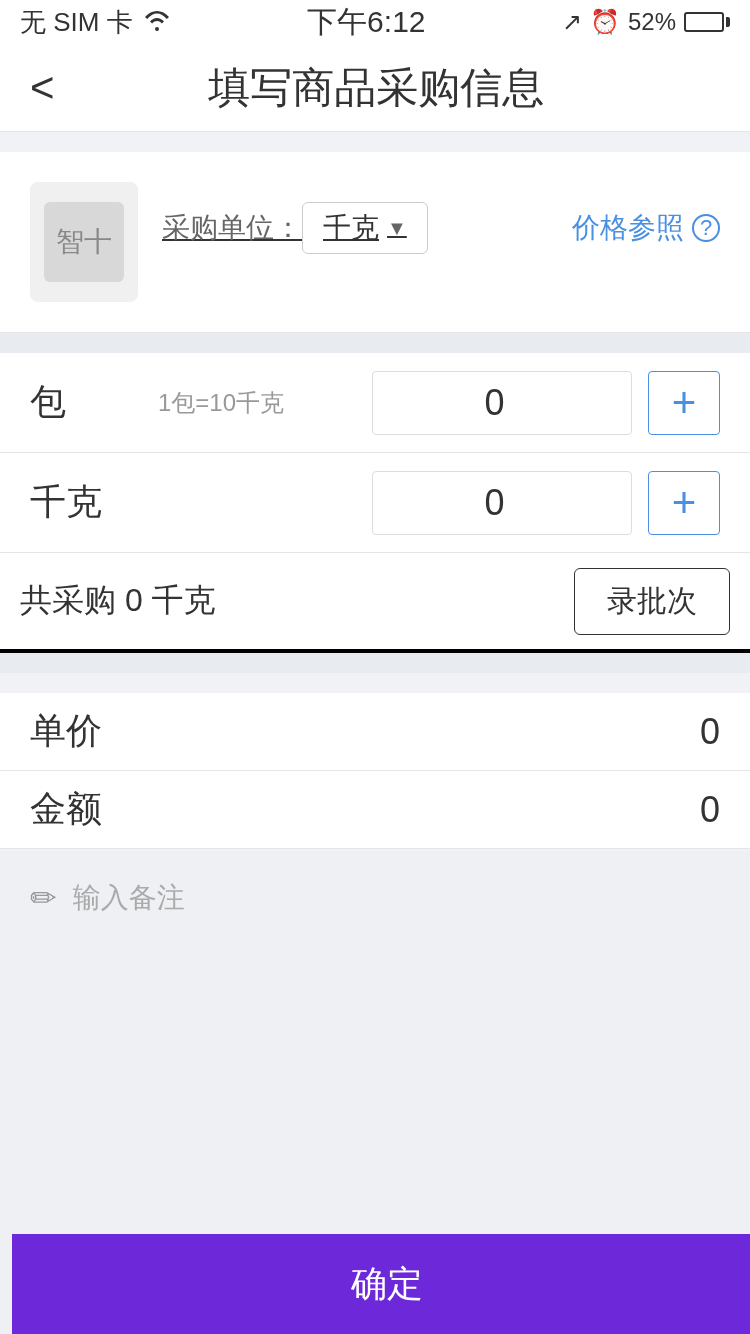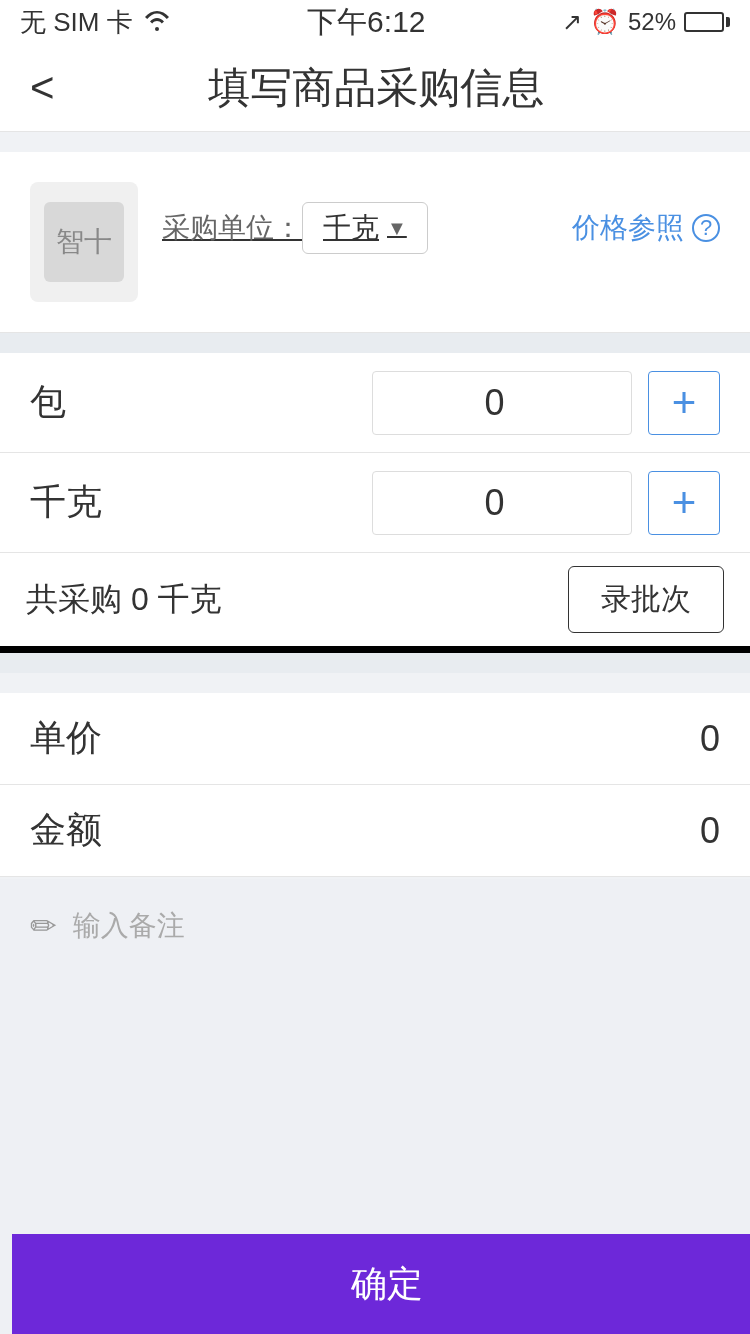--- a/index.html
+++ b/index.html
@@ -226,24 +226,24 @@
       justify-content: center;
       margin-left: 16px;
       cursor: pointer;
     }
 
     
     .total-row {
       display: flex;
       align-items: center;
       justify-content: space-between;
-      padding: 0 26px;
+      padding: 0 20px;
       height: 100px;
       background: #fff;
-      border-bottom: 7px solid #000000;
+      border-bottom: 4px solid #000000;
     }
     .total-text {
       font-size: 32px;
       color: #333;
     }
     .batch-btn {
       border: 1px solid #333;
       border-radius: 6px;
       padding: 12px 32px;
       font-size: 30px;
@@ -256,21 +256,21 @@
     
     .price-section {
       background: #fff;
       margin-top: 20px;
     }
     .price-row {
       display: flex;
       align-items: center;
       justify-content: space-between;
       padding: 16px 30px;
-      height: 92px;
+      height: 78px;
       border-bottom: 1px solid #e5e5e5;
     }
     .price-label {
       font-size: 36px;
       color: #333;
     }
     .price-value {
       font-size: 36px;
       color: #333;
     }
@@ -374,20 +374,21 @@
     </div>
   </div>
 </div>
 
 <div class="section-divider"></div>
 
 <div class="input-section">
 
   <div class="input-row">
     <span class="input-label">包</span>
+    <span class="input-sub">1包=10千克</span>
     <div class="input-control">
       <input class="qty-input" type="number" value="0" style="">
       <button class="plus-btn">
         <span>+</span>
       </button>
     </div>
   </div>
 
   <div class="input-row">
     <span class="input-label">千克</span>

